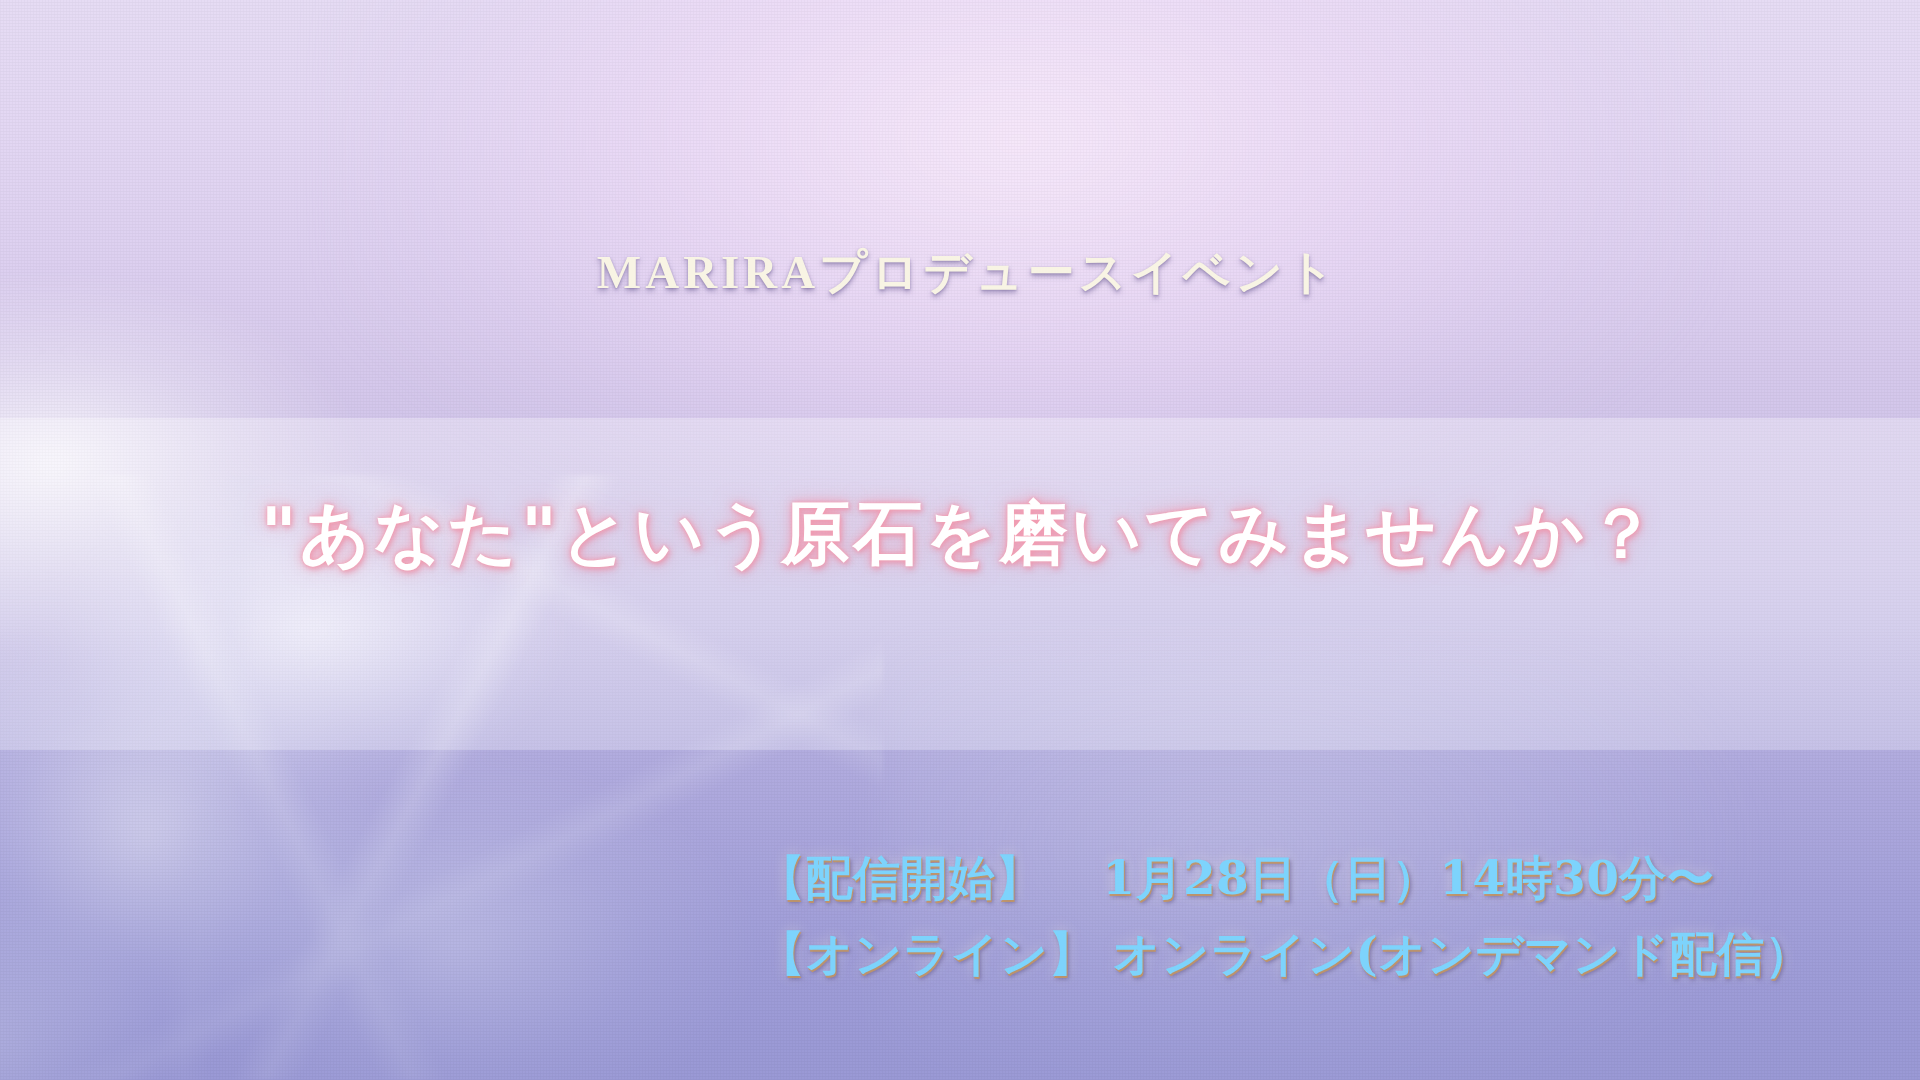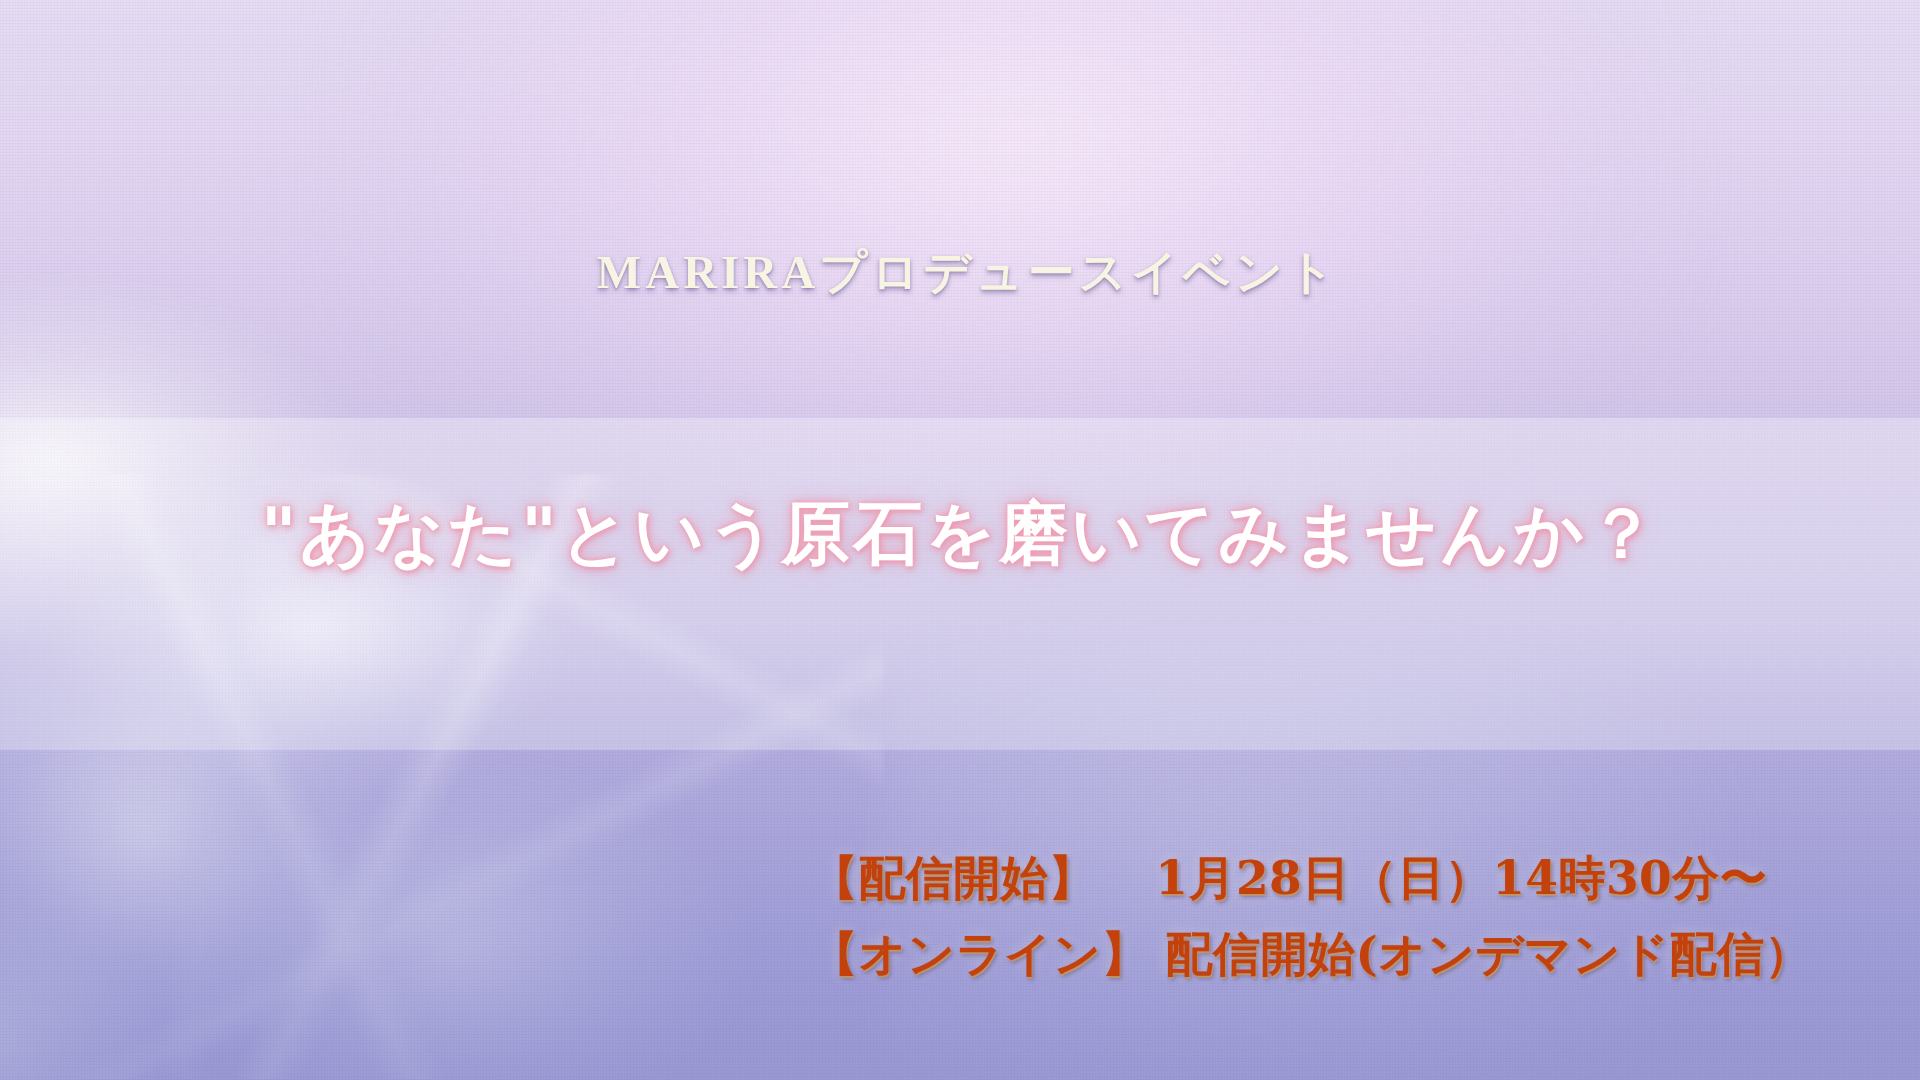--- a/index.html
+++ b/index.html
@@ -171,21 +171,21 @@
       2px 3px 5px rgba(226,130,158,0.45);
   }
   .headline .line { display: block; white-space: nowrap; }
 
   
   .info {
     position: absolute;
     right: 108px;
     top: 840px;
     text-align: left;
-    color: #c2410c;
+    color: #7dd3fc;
     font-size: 47px;
     line-height: 1.62;
     font-weight: 700;
     letter-spacing: 0.01em;
     font-family: "DejaVu Serif", "Liberation Serif", serif;
     text-shadow:
       1px 2px 0 rgba(196,150,96,0.85),
       2px 3px 4px rgba(92,78,132,0.60),
       0 0 14px rgba(255,244,214,0.35);
   }
@@ -218,18 +218,18 @@
     </div>
 
     <div class="info">
       <span class="line">
         <span>【配信開始】</span>
         <span class="spacer"></span>
         <span>1月28日（日）14時30分〜</span>
       </span>
       <span class="line">
         <span>【オンライン】</span>
-        <span>配信開始(オンデマンド配信）</span>
+        <span>オンライン(オンデマンド配信）</span>
       </span>
     </div>
 
   </div>
 </div>
 
 </body></html>

